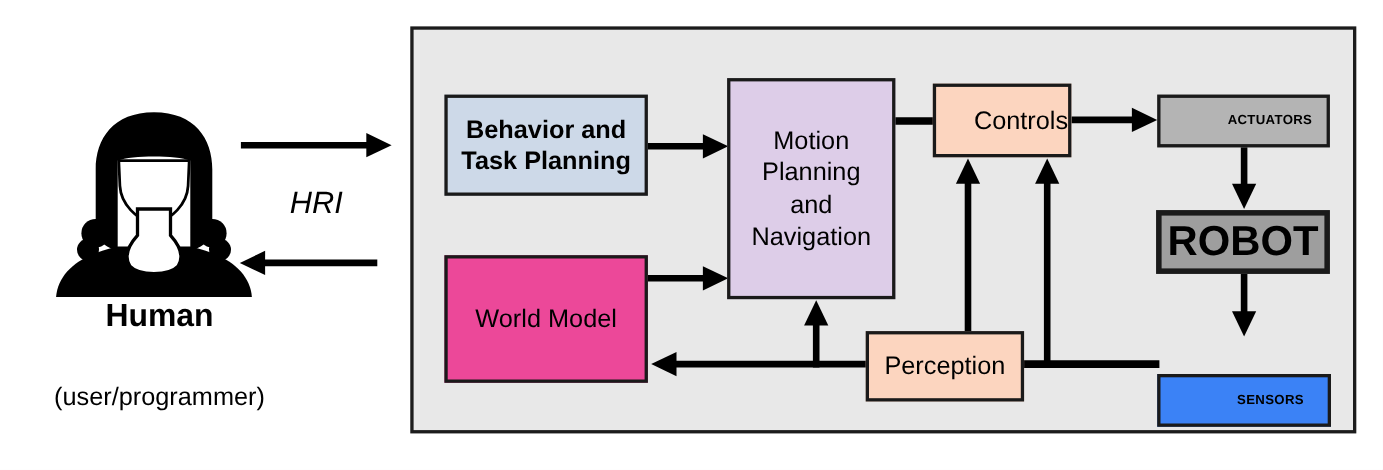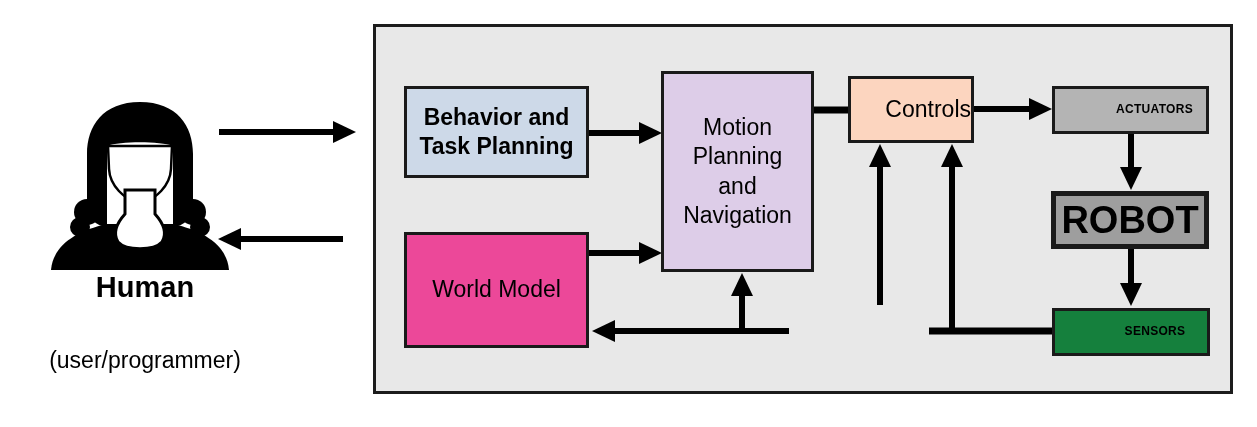--- a/index.html
+++ b/index.html
@@ -169,43 +169,47 @@
                C79 97 65 87 64 69 Z" fill="#ffffff" stroke="#000" stroke-width="2.5"></path>
 
       <path d="M6 170 C8 146 30 131 62 124 L128 124 C160 131 182 146 184 170 Z" fill="#000"></path>
 
       <path d="M80 90 L110 90 L110 114 C119 124 122 134 117 142
                C109 151 81 151 73 142 C68 134 71 124 80 114 Z" fill="#ffffff" stroke="#000" stroke-width="3"></path>
     </svg>
   </div>
   <div class="human-name">Human</div>
   <div class="human-role">(user/programmer)</div>
+  <div class="hri-label">HRI</div>
 
   <div class="node node-behavior" style="background-color: rgb(205, 217, 232);">
     <span>Behavior and Task Planning</span>
   </div>
 
   <div class="node node-world" style="background-color: #ec4899;">
     <span>World Model</span>
   </div>
 
   <div class="node node-motion" style="background-color: rgb(221, 205, 232);">
     <span>Motion Planning and Navigation</span>
   </div>
 
   <div class="node node-controls" style="background-color: rgb(252, 213, 191); justify-content: flex-end;">
     <span>Controls</span>
   </div>
 
+  <div class="node node-perception" style="background-color: rgb(252, 213, 191);">
+    <span>Perception</span>
+  </div>
 
   <div class="node node-hw node-actuators" style="background-color: rgb(180, 180, 180);">
     <span>ACTUATORS</span>
   </div>
 
   <div class="node node-robot" style="background-color: rgb(158, 158, 158);">
     <span>ROBOT</span>
   </div>
 
-  <div class="node node-hw node-sensors" style="background-color: #15803d;">
+  <div class="node node-hw node-sensors" style="background-color: #3b82f6; margin-top: 32px;">
     <span>SENSORS</span>
   </div>
 
 </div>
 
 </body></html>

